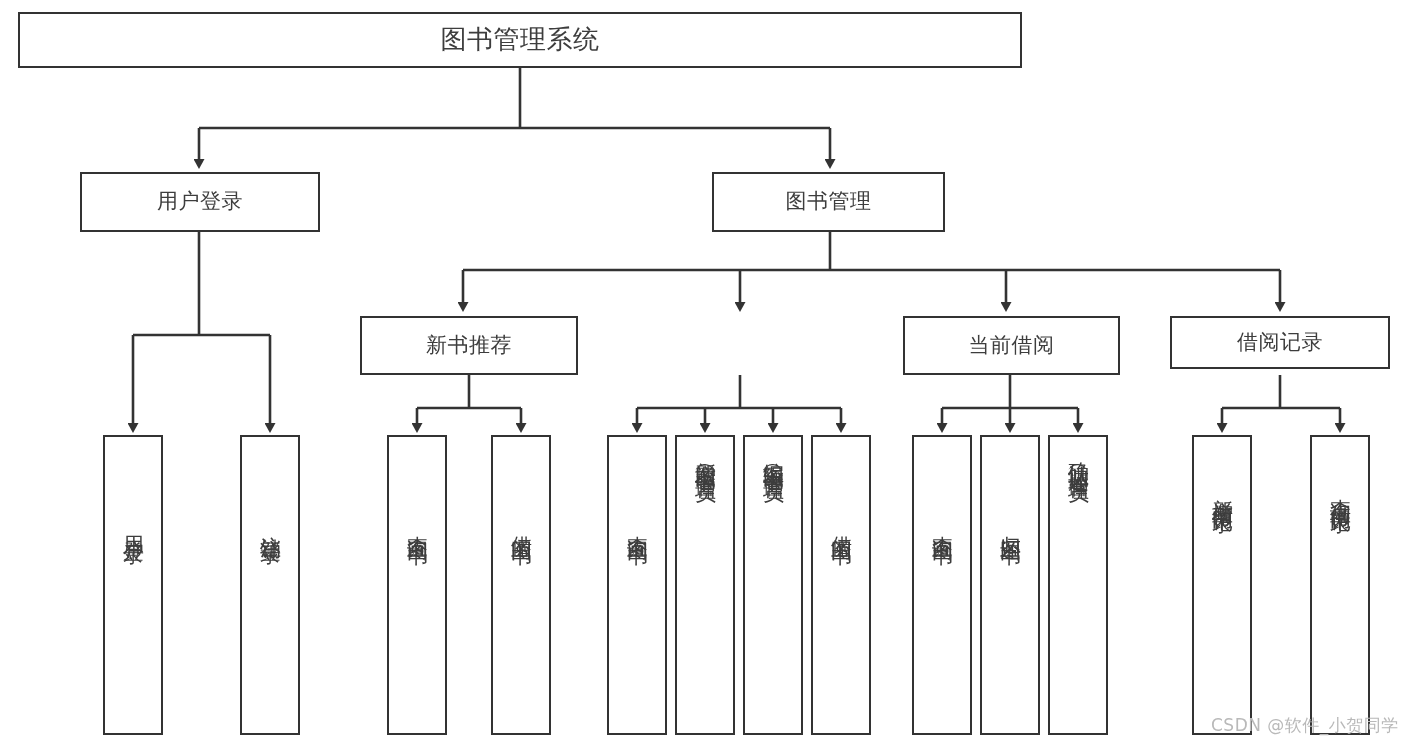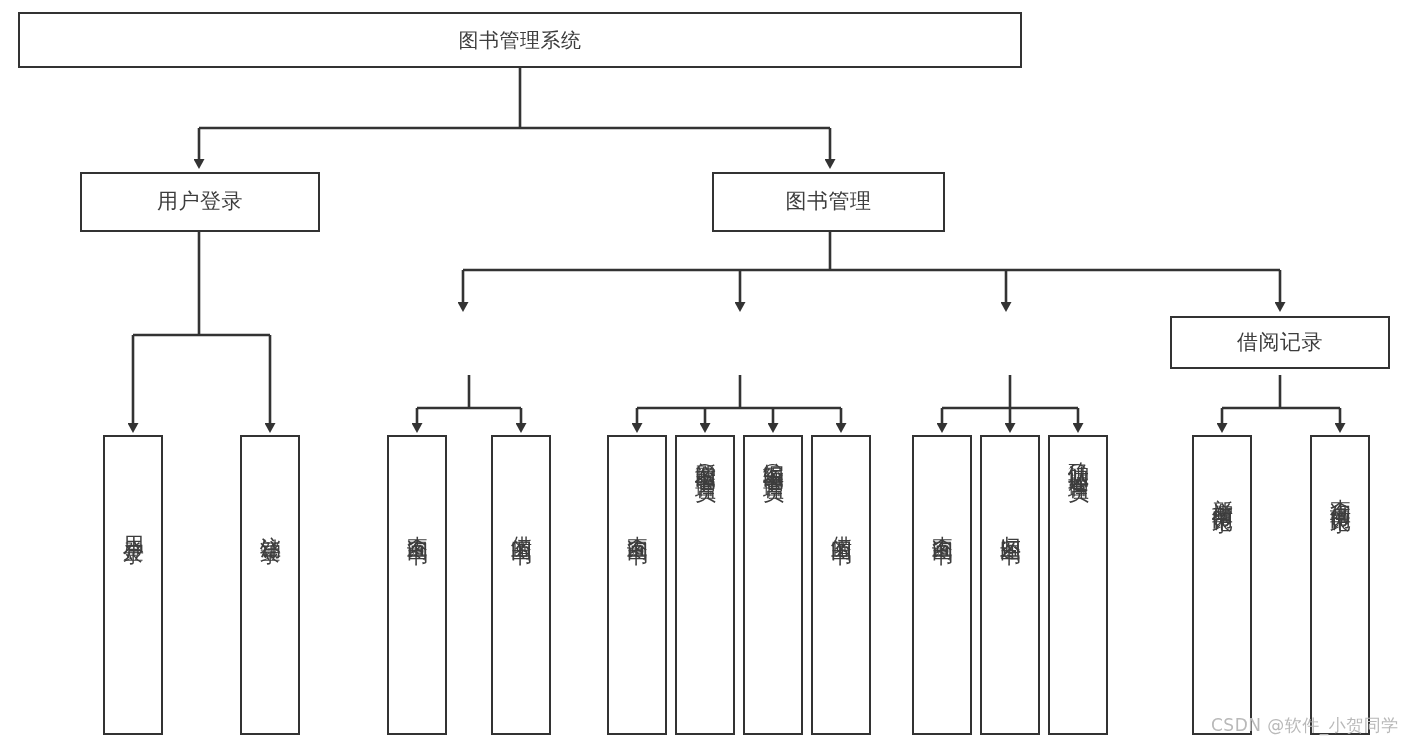--- a/index.html
+++ b/index.html
@@ -42,21 +42,21 @@
     line-height: 1.12;
     color: #3d3d3d;
   }
   
   .node.horiz .node-label {
     font-size: 21px;
     letter-spacing: 0.5px;
     white-space: nowrap;
   }
   .node.root .node-label {
-    font-size: 20px;
+    font-size: 26px;
     text-align: center;
   }
   
   .node.vert {
     align-items: flex-start;
     justify-content: center;
     padding-top: 0;
   }
   .node.vert .node-label {
     writing-mode: vertical-rl;
@@ -136,20 +136,26 @@
     <span class="node-label">图书管理系统</span>
   </div>
 
   <div class="node horiz" style="left:80px; top:172px; width:240px; height:60px;">
     <span class="node-label">用户登录</span>
   </div>
   <div class="node horiz" style="left:712px; top:172px; width:233px; height:60px;">
     <span class="node-label">图书管理</span>
   </div>
 
+  <div class="node horiz" style="left:360px; top:316px; width:218px; height:59px;">
+    <span class="node-label">新书推荐</span>
+  </div>
+  <div class="node horiz" style="left:903px; top:316px; width:217px; height:59px;">
+    <span class="node-label">当前借阅</span>
+  </div>
   <div class="node horiz" style="left:1170px; top:316px; width:220px; height:53px;">
     <span class="node-label">借阅记录</span>
   </div>
 
   <div class="node vert" style="left:103px; top:435px; width:60px; height:300px; padding-top:82px;">
     <span class="node-label">用户登录</span>
   </div>
   <div class="node vert" style="left:240px; top:435px; width:60px; height:300px; padding-top:82px;">
     <span class="node-label">注销登录</span>
   </div>

